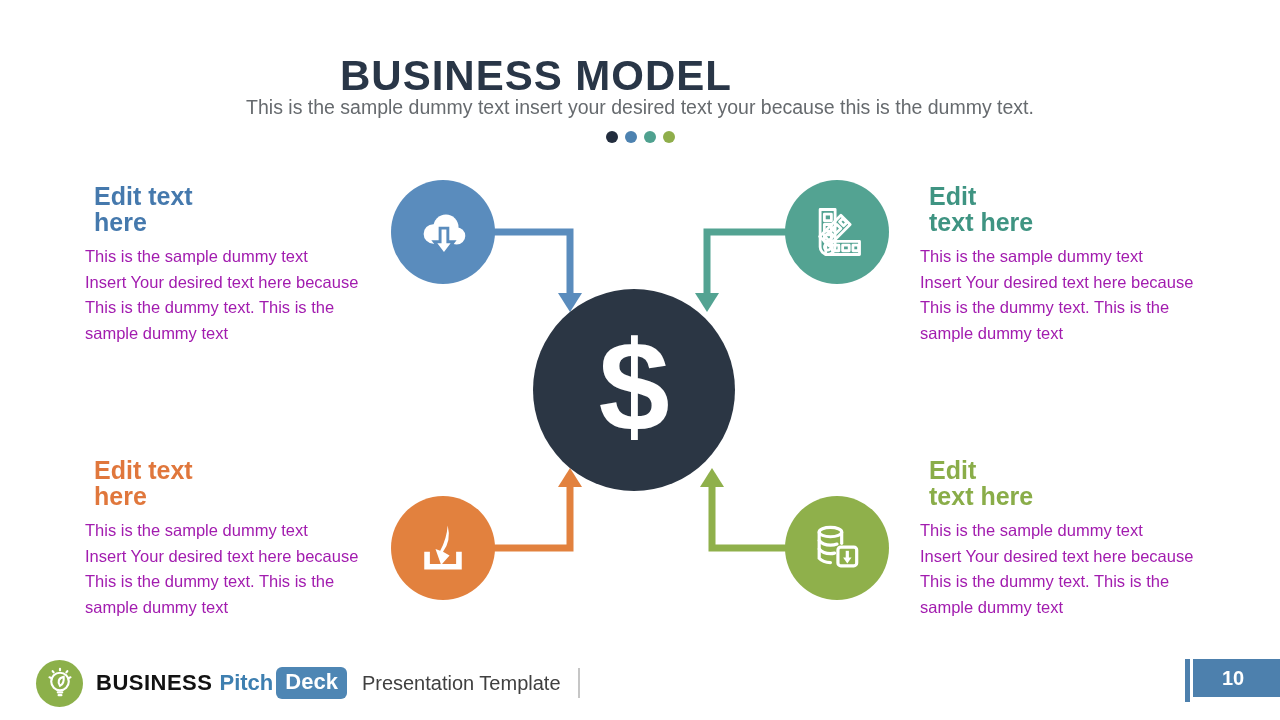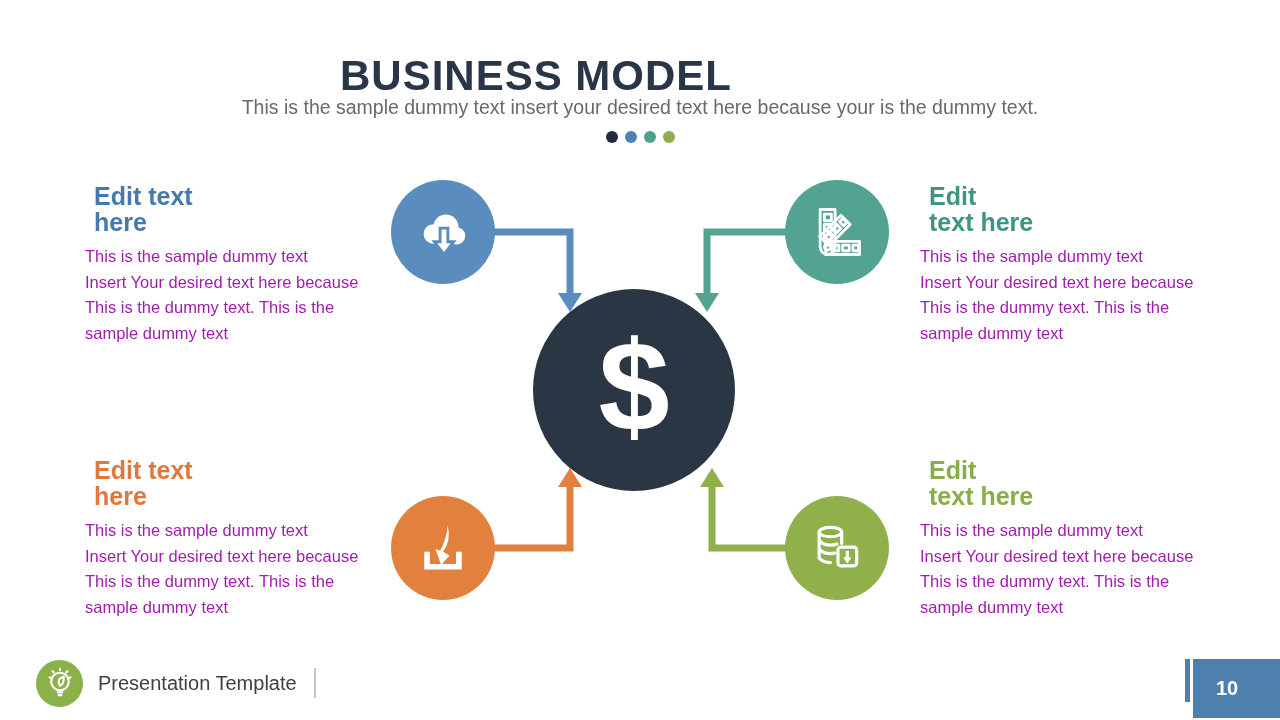--- a/index.html
+++ b/index.html
@@ -62,32 +62,32 @@
   .brand .biz{color:#121212;letter-spacing:0.5px;}
   .brand .pitch{color:#3e7fb0;margin-left:7px;}
   .brand .deck{
     background:#4e86b4;color:#ffffff;border-radius:6px;padding:2px 9px 4px 9px;margin-left:3px;
   }
   .tmpl{margin-left:15px;font-size:20px;color:#404040;white-space:nowrap;}
   .vdiv{width:2px;height:30px;background:#c6c6c6;margin:0 17px;}
   .site{font-size:20px;color:#a8a8a8;white-space:nowrap;}
   .page-stripe{position:absolute;left:1185px;top:659px;width:5px;height:43px;background:#4d80ad;}
   .page-badge{
-    position:absolute;left:1193px;top:659px;width:87px;height:59px;background:#4d80ad;
+    position:absolute;left:1193px;top:659px;width:87px;height:38px;background:#4d80ad;
     color:#ffffff;font-size:20px;font-weight:bold;
-    display:flex;align-items:center;justify-content:flex-start;padding-left:23px;box-sizing:border-box;
+    display:flex;align-items:center;justify-content:flex-start;padding-left:29px;box-sizing:border-box;
   }
 </style>
 </head>
 <body>
 
 <div class="canvas">
 
   <h1 class="title">BUSINESS MODEL</h1>
-  <p class="subtitle">This is the sample dummy text insert your desired text here because your is the dummy text.</p>
+  <p class="subtitle">This is the sample dummy text insert your desired text your because this is the dummy text.</p>
   <div class="dots">
     <span class="dot dot1"></span>
     <span class="dot dot2"></span>
     <span class="dot dot3"></span>
     <span class="dot dot4"></span>
   </div>
 
   <svg class="arrows" width="1280" height="720" viewBox="0 0 1280 720">
     <g fill="none" stroke-width="7">
       <path d="M443 232 H570 V296" stroke="#5a8cbd"></path>
@@ -210,20 +210,25 @@
           <path d="M10.4 18.6 h3.2"></path>
           <path d="M11 20.6 h2"></path>
           <path d="M12 2 v1"></path>
           <path d="M6.8 3.6 l0.7 0.9"></path>
           <path d="M17.2 3.6 l-0.7 0.9"></path>
           <path d="M4.6 8 l1.1 0.4"></path>
           <path d="M19.4 8 l-1.1 0.4"></path>
         </g>
       </svg>
     </div>
+    <div class="brand">
+      <span class="biz">BUSINESS</span>
+      <span class="pitch">Pitch</span>
+      <span class="deck">Deck</span>
+    </div>
     <span class="tmpl">Presentation Template</span>
     <span class="vdiv"></span>
   </div>
 
   <div class="page-stripe"></div>
   <div class="page-badge">10</div>
 
 </div>
 
 </body></html>

